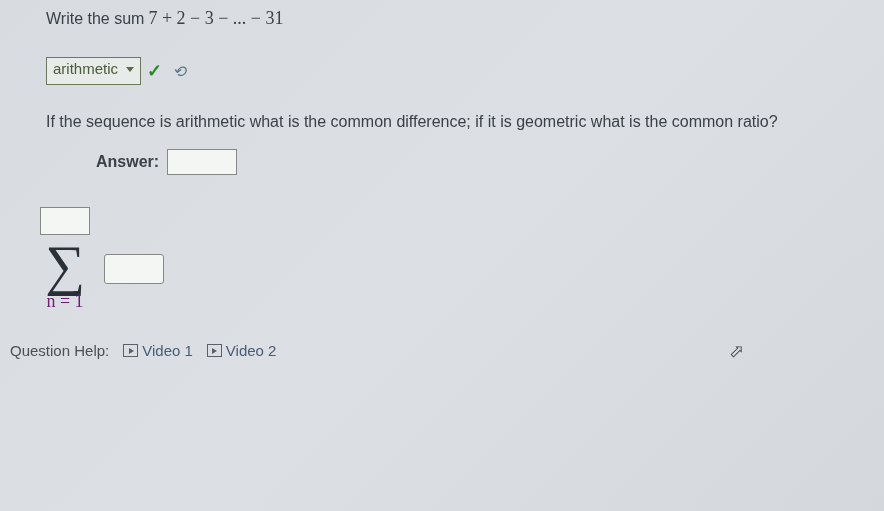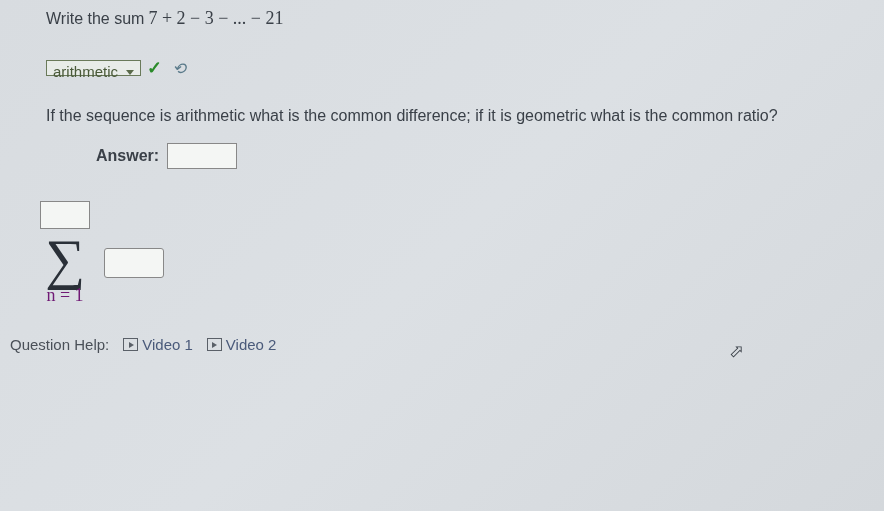--- a/index.html
+++ b/index.html
@@ -28,21 +28,21 @@
       font-family: 'Times New Roman', serif;
       font-size: 18px;
     }
     .dropdown {
       border: 1px solid #6a7a5a;
       background: #e8ece8;
       padding: 2px 22px 2px 6px;
       font-size: 15px;
       color: #4a5a3a;
       position: relative;
-      height: 16px;
+      height: 28px;
       line-height: 18px;
       display: inline-block;
     }
     .dropdown::after {
       content: '';
       position: absolute;
       right: 6px;
       top: 9px;
       border-left: 4px solid transparent;
       border-right: 4px solid transparent;
@@ -147,21 +147,21 @@
     }
     .video-link {
       color: #4a5a7a;
     }
   </style>
 </head>
 <body>
 
 <div class="line">
   <span>Write the sum </span>
-  <span class="math" style="margin:0 4px;">7 + 2 − 3 − ... − 21</span>
+  <span class="math" style="margin:0 4px;">7 + 2 − 3 − ... − 31</span>
 </div>
 
 <div class="line">
   <span class="dropdown">arithmetic</span>
   <span class="check">✓</span>
   <span class="retry-icon">⟲</span>
 </div>
 
 <div class="line" style="margin-bottom:18px;">
   <span>If the sequence is arithmetic what is the common difference; if it is geometric what is the common ratio?</span>

